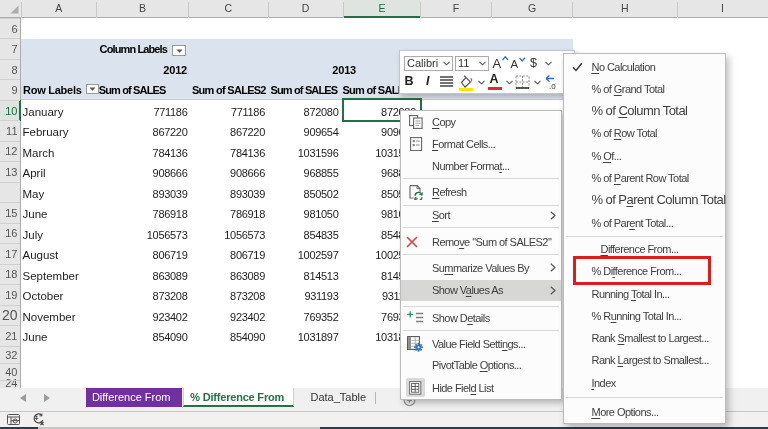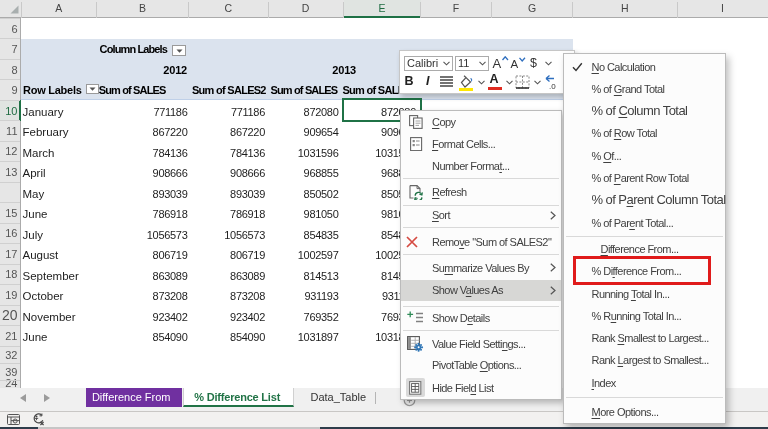--- a/index.html
+++ b/index.html
@@ -57,21 +57,21 @@
 <div style="position:absolute;top:267.4px;font-size:11px;line-height:14px;color:#555;font-weight:normal;white-space:nowrap;right:750.5px;">18</div>
 <div style="position:absolute;left:0;top:263.7px;width:20px;height:1px;background:#D0D0D0;"></div>
 <div style="position:absolute;top:287.9px;font-size:11px;line-height:14px;color:#555;font-weight:normal;white-space:nowrap;right:750.5px;">19</div>
 <div style="position:absolute;left:0;top:284.2px;width:20px;height:1px;background:#D0D0D0;"></div>
 <div style="position:absolute;top:308.4px;font-size:14px;line-height:14px;color:#555;font-weight:normal;white-space:nowrap;right:750.5px;">20</div>
 <div style="position:absolute;left:0;top:304.7px;width:20px;height:1px;background:#D0D0D0;"></div>
 <div style="position:absolute;top:328.9px;font-size:11px;line-height:14px;color:#555;font-weight:normal;white-space:nowrap;right:750.5px;">21</div>
 <div style="position:absolute;left:0;top:325.2px;width:20px;height:1px;background:#D0D0D0;"></div>
 <div style="position:absolute;top:347.6px;font-size:11px;line-height:14px;color:#555;font-weight:normal;white-space:nowrap;right:750.5px;">32</div>
 <div style="position:absolute;left:0;top:345.7px;width:20px;height:1px;background:#D0D0D0;"></div>
-<div style="position:absolute;top:364.5px;font-size:11px;line-height:14px;color:#555;font-weight:normal;white-space:nowrap;right:750.5px;">39</div>
+<div style="position:absolute;top:364.5px;font-size:11px;line-height:14px;color:#555;font-weight:normal;white-space:nowrap;right:750.5px;">40</div>
 <div style="position:absolute;left:0;top:362.5px;width:20px;height:1px;background:#D0D0D0;"></div>
 <div style="position:absolute;top:376px;font-size:11px;line-height:14px;color:#555;font-weight:normal;white-space:nowrap;right:750.5px;">24</div>
 <div style="position:absolute;left:0;top:379.5px;width:20px;height:1px;background:#D0D0D0;"></div>
 <div style="position:absolute;left:0;top:387.6px;width:768px;height:1px;background:#ABABAB;"></div>
 <div style="position:absolute;left:21px;top:38.7px;width:551.5px;height:61.5px;background:#DBE3EE;border-bottom:1px solid #BFD0E8;"></div>
 <div style="position:absolute;top:42.0px;font-size:11px;line-height:14px;color:#000;font-weight:bold;white-space:nowrap;right:601.0px;letter-spacing:-0.88px;">Column&nbsp;Labels</div>
 <div style="position:absolute;left:172px;top:45px;width:13.5px;height:11px;background:#fff;border:1px solid #9A9A9A;"></div>
 <svg style="position:absolute;left:175.5px;top:48.8px;" width="7" height="4">
       <path d="M0.5 0.5 L6.5 0.5 L3.5 3.8 Z" fill="#555"></path>
     </svg>
@@ -148,21 +148,21 @@
 <div style="position:absolute;top:330.2px;font-size:11px;line-height:14px;color:#1d1d1d;font-weight:normal;white-space:nowrap;right:352.0px;letter-spacing:-0.3px;">1031897</div>
 <div style="position:absolute;left:341.5px;top:98.3px;width:80px;height:23.3px;border:2px solid #1F7246;"></div>
 <div style="position:absolute;left:0;top:388.40000000000003px;width:768px;height:22.19999999999999px;background:#F0F0F0;"></div>
 <svg style="position:absolute;left:20px;top:394px;" width="36" height="8">
       <path d="M6 0 L6 8 L0 4 Z" fill="#9B9B9B"></path>
       <path d="M24 0 L24 8 L30 4 Z" fill="#9B9B9B"></path>
     </svg>
 <div style="position:absolute;left:86px;top:388.4px;width:95.8px;height:18.6px;background:#7030A0;"></div>
 <div style="position:absolute;top:389.8px;font-size:11px;line-height:14px;color:#fff;font-weight:normal;white-space:nowrap;left:-68.8px;width:400px;text-align:center;">Difference From</div>
 <div style="position:absolute;left:183.2px;top:388.4px;width:110.8px;height:18.6px;background:#fff;border-bottom:2px solid #217346;border-left:1px solid #D0D0D0;border-right:1px solid #D0D0D0;"></div>
-<div style="position:absolute;top:389.8px;font-size:11px;line-height:14px;color:#217346;font-weight:bold;white-space:nowrap;left:37.2px;width:400px;text-align:center;letter-spacing:-0.2px;">% Difference List</div>
+<div style="position:absolute;top:389.8px;font-size:11px;line-height:14px;color:#217346;font-weight:bold;white-space:nowrap;left:37.2px;width:400px;text-align:center;letter-spacing:-0.2px;">% Difference From</div>
 <div style="position:absolute;top:389.8px;font-size:11px;line-height:14px;color:#333;font-weight:normal;white-space:nowrap;left:138.3px;width:400px;text-align:center;">Data_Table</div>
 <div style="position:absolute;left:375px;top:392px;width:1px;height:12px;background:#B5B5B5;"></div>
 <svg style="position:absolute;left:403px;top:394px;" width="14" height="13">
       <circle cx="6.5" cy="6.3" r="5.3" fill="none" stroke="#9A9A9A" stroke-width="1.2"></circle>
       <path d="M6.5 3.8 V8.8 M4 6.3 H9" stroke="#9A9A9A" stroke-width="1.2"></path>
     </svg>
 <div style="position:absolute;left:0;top:410.6px;width:768px;height:16px;background:#F2F1F0;border-top:1px solid #C9C7C5;"></div>
 <svg style="position:absolute;left:7px;top:413.5px;" width="13" height="11">
       <rect x="0.5" y="0.5" width="12" height="10" rx="1" fill="none" stroke="#555" stroke-width="1"></rect>
       <path d="M0.5 3 H12.5 M4 3 V10.5 M4 6.6 H12.5" stroke="#555" stroke-width="1" fill="none"></path>

